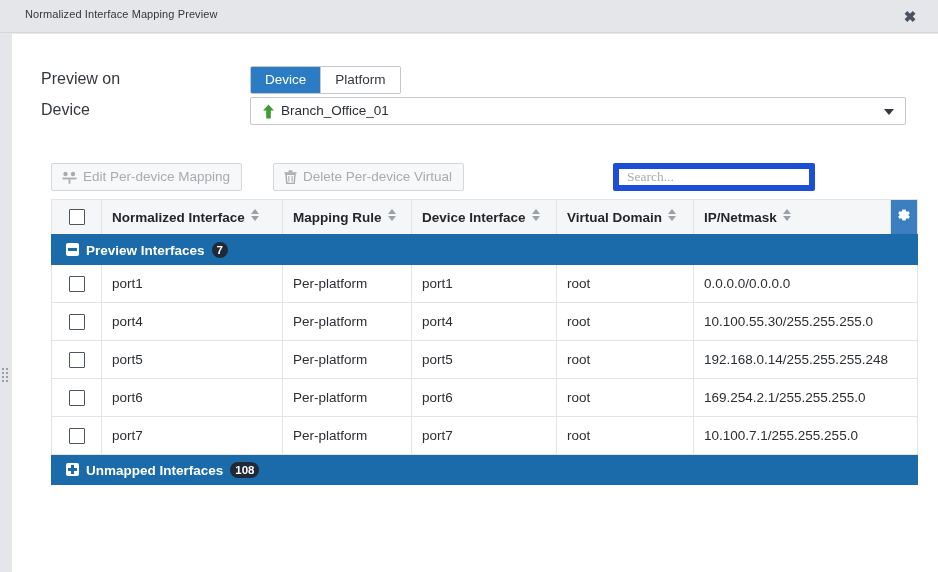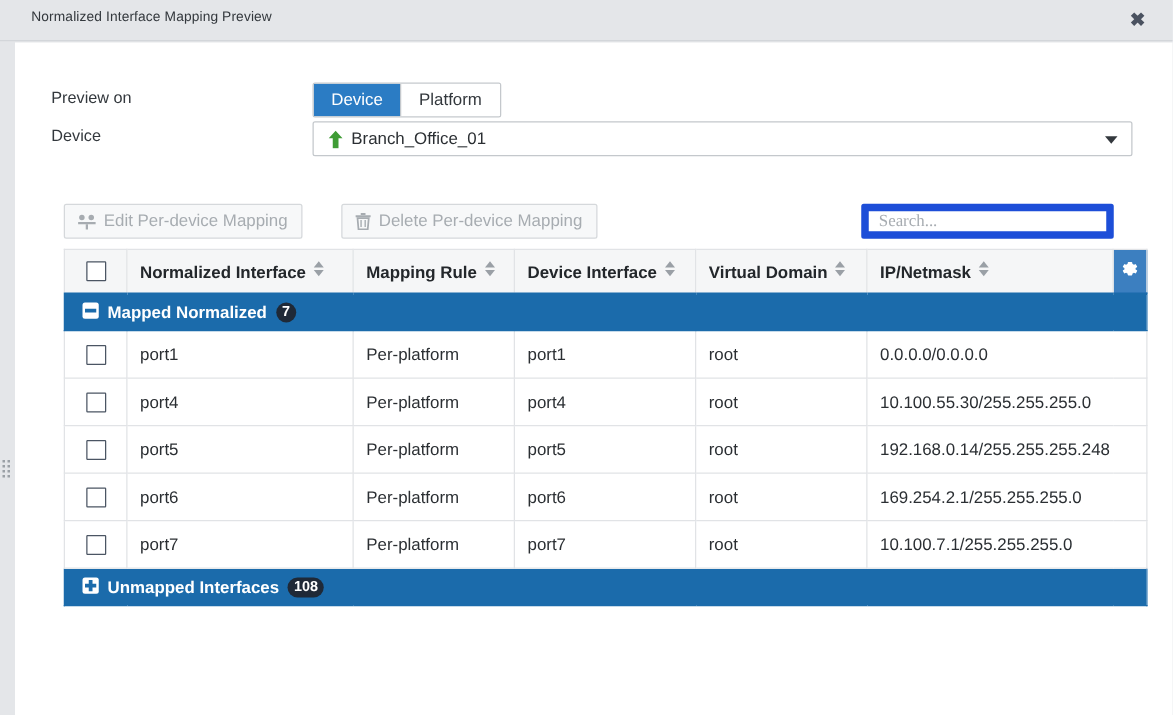--- a/index.html
+++ b/index.html
@@ -90,21 +90,21 @@
   .form-row {
     position: absolute;
     left: 0;
     width: 100%;
     height: 30px;
   }
   .form-label {
     position: absolute;
     left: 29px;
     top: 4px;
-    font-size: 13px;
+    font-size: 16px;
     color: #33383d;
   }
 
   .seg-group {
     position: absolute;
     left: 238px;
     top: 0px;
     display: flex;
     border: 1px solid #c4c8cc;
     border-radius: 2px;
@@ -164,21 +164,21 @@
     border-left: 5px solid transparent;
     border-right: 5px solid transparent;
     border-top: 6px solid #33383d;
   }
 
   
   .toolbar {
     position: absolute;
     left: 39px;
     top: 129px;
-    width: 840px;
+    width: 764px;
     height: 28px;
   }
   .tb-btn {
     position: absolute;
     top: 0;
     height: 28px;
     border: 1px solid #d5d8db;
     background: #f7f8f9;
     border-radius: 2px;
     color: #a7acb1;
@@ -393,21 +393,21 @@
           <rect x="6.6" y="8.4" width="1.8" height="4.2" fill="#a7acb1"></rect>
         </svg><span>Edit Per-device Mapping</span>
       </div>
       <div class="tb-btn tb-delete">
         <svg class="tb-ico" width="13" height="14" viewBox="0 0 13 14">
           <rect x="0.5" y="2.2" width="12" height="1.6" fill="#a7acb1"></rect>
           <rect x="4.6" y="0.4" width="3.8" height="1.6" fill="#a7acb1"></rect>
           <path d="M2,4.4 h9 l-0.8,9 h-7.4 z" fill="none" stroke="#a7acb1" stroke-width="1.4"></path>
           <rect x="4.3" y="6" width="1.1" height="5.6" fill="#a7acb1"></rect>
           <rect x="7.6" y="6" width="1.1" height="5.6" fill="#a7acb1"></rect>
-        </svg><span>Delete Per-device Mapping</span>
+        </svg><span>Delete Per-device Virtual</span>
       </div>
       <input class="search-box" type="text" placeholder="Search..." style="">
     </div>
 
     <table class="grid">
       <colgroup>
         <col style="width:50px">
         <col style="width:181px">
         <col style="width:129px">
         <col style="width:145px">
@@ -439,21 +439,21 @@
             <svg width="14" height="14" viewBox="0 0 16 16">
               <path fill="#ffffff" d="M8 5.1a2.9 2.9 0 1 0 0 5.8 2.9 2.9 0 0 0 0-5.8zm0 4.3a1.4 1.4 0 1 1 0-2.8 1.4 1.4 0 0 1 0 2.8z"></path>
               <path fill="#ffffff" d="M14.3 9.4l-1.2-.7a5.3 5.3 0 0 0 0-1.4l1.2-.7a.5.5 0 0 0 .2-.6l-1.1-2a.5.5 0 0 0-.6-.2l-1.3.5a5.2 5.2 0 0 0-1.2-.7L10 2.2a.5.5 0 0 0-.5-.4h-3a.5.5 0 0 0-.5.4l-.3 1.4c-.4.2-.8.4-1.2.7l-1.3-.5a.5.5 0 0 0-.6.2l-1.1 2a.5.5 0 0 0 .2.6l1.2.7a5.3 5.3 0 0 0 0 1.4l-1.2.7a.5.5 0 0 0-.2.6l1.1 2a.5.5 0 0 0 .6.2l1.3-.5c.4.3.8.5 1.2.7l.3 1.4c0 .2.3.4.5.4h3c.2 0 .4-.2.5-.4l.3-1.4c.4-.2.8-.4 1.2-.7l1.3.5a.5.5 0 0 0 .6-.2l1.1-2a.5.5 0 0 0-.2-.6z"></path>
             </svg>
           </th>
         </tr>
       </thead>
       <tbody>
         <tr class="group-row">
           <td colspan="7">
-            <span class="group-toggle"></span><span>Mapped Normalized</span><span class="group-count">7</span>
+            <span class="group-toggle"></span><span>Preview Interfaces</span><span class="group-count">7</span>
           </td>
         </tr>
 
         <tr>
           <td class="col-chk"><span class="chk"></span></td>
           <td>port1</td>
           <td>Per-platform</td>
           <td>port1</td>
           <td>root</td>
           <td colspan="2">0.0.0.0/0.0.0.0</td>

